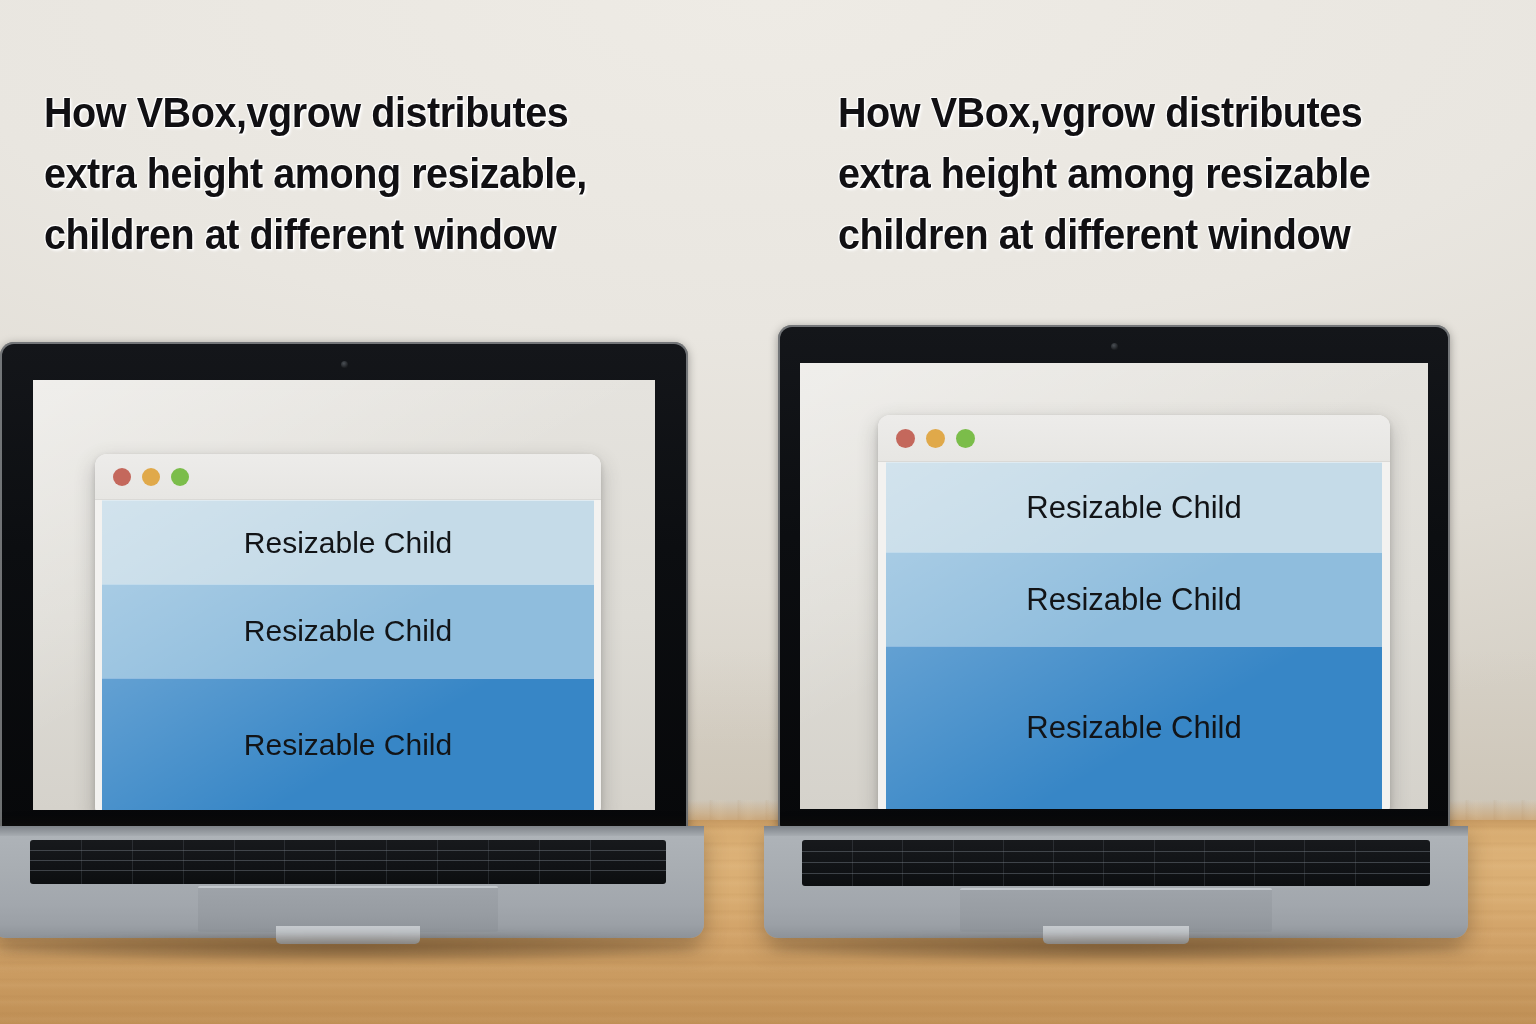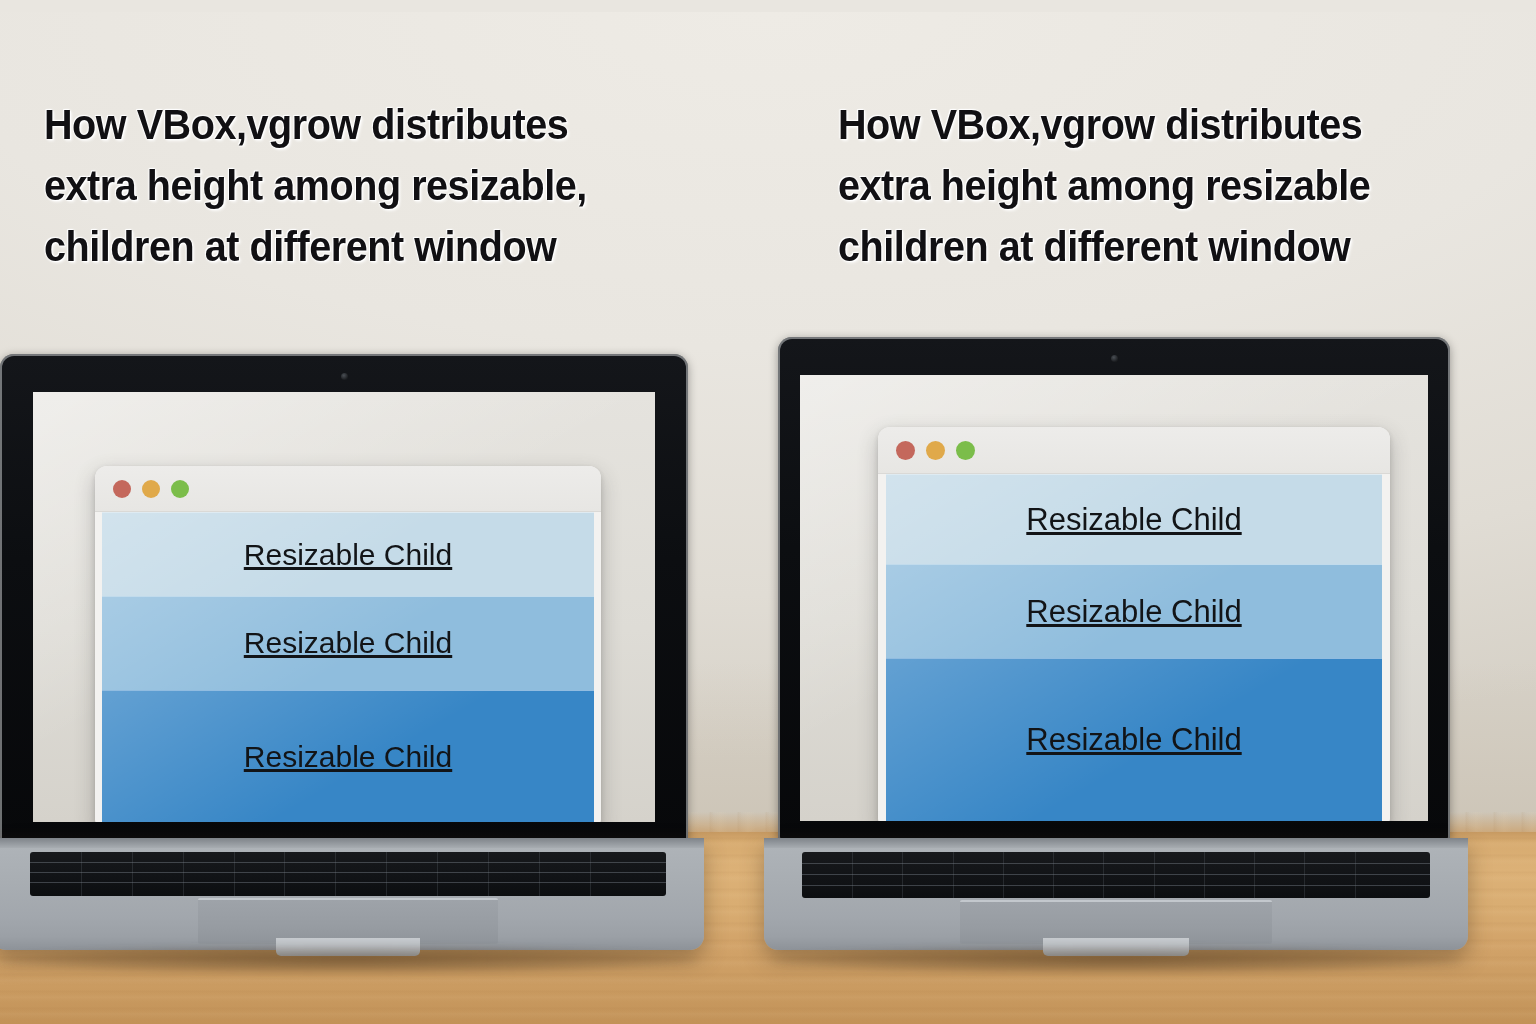--- a/index.html
+++ b/index.html
@@ -3,21 +3,21 @@
 <meta charset="utf-8">
 <style>
   html,body{margin:0;padding:0;}
   body{
     width:1536px;height:1024px;overflow:hidden;position:relative;
     font-family:"Liberation Sans",sans-serif;
     background:#e9e6e0;
   }
 
   
-  #scene{position:absolute;inset:0;overflow:hidden;margin-top:12px;}
+  #scene{position:absolute;inset:0;overflow:hidden;}
 
   .wall{
     position:absolute;left:0;top:0;width:1536px;height:830px;
     background:
       radial-gradient(120% 90% at 50% 0%, #eeebe5 0%, #e9e6e0 45%, #e0dcd4 78%, #d6d1c7 100%);
   }
   .wall:after{
     content:"";position:absolute;left:0;right:0;bottom:0;height:180px;
     background:linear-gradient(to bottom, rgba(190,180,165,0) 0%, rgba(186,172,150,0.35) 100%);
   }
@@ -159,21 +159,21 @@
     font-weight:normal;
     box-sizing:border-box;
     border-top:1px solid rgba(255,255,255,.45);
     position:relative;
   }
   .child:after{
     content:"";position:absolute;inset:0;
     background:linear-gradient(150deg, rgba(255,255,255,.22) 0%, rgba(255,255,255,0) 55%);
     pointer-events:none;
   }
-  .child span{position:relative;z-index:2;text-decoration:underline;}
+  .child span{position:relative;z-index:2;}
 </style>
 </head>
 <body>
 
 <div id="scene">
 
   <div class="wall"></div>
   <div class="desk-back">
       <div class="grain-v"></div>
     </div>

